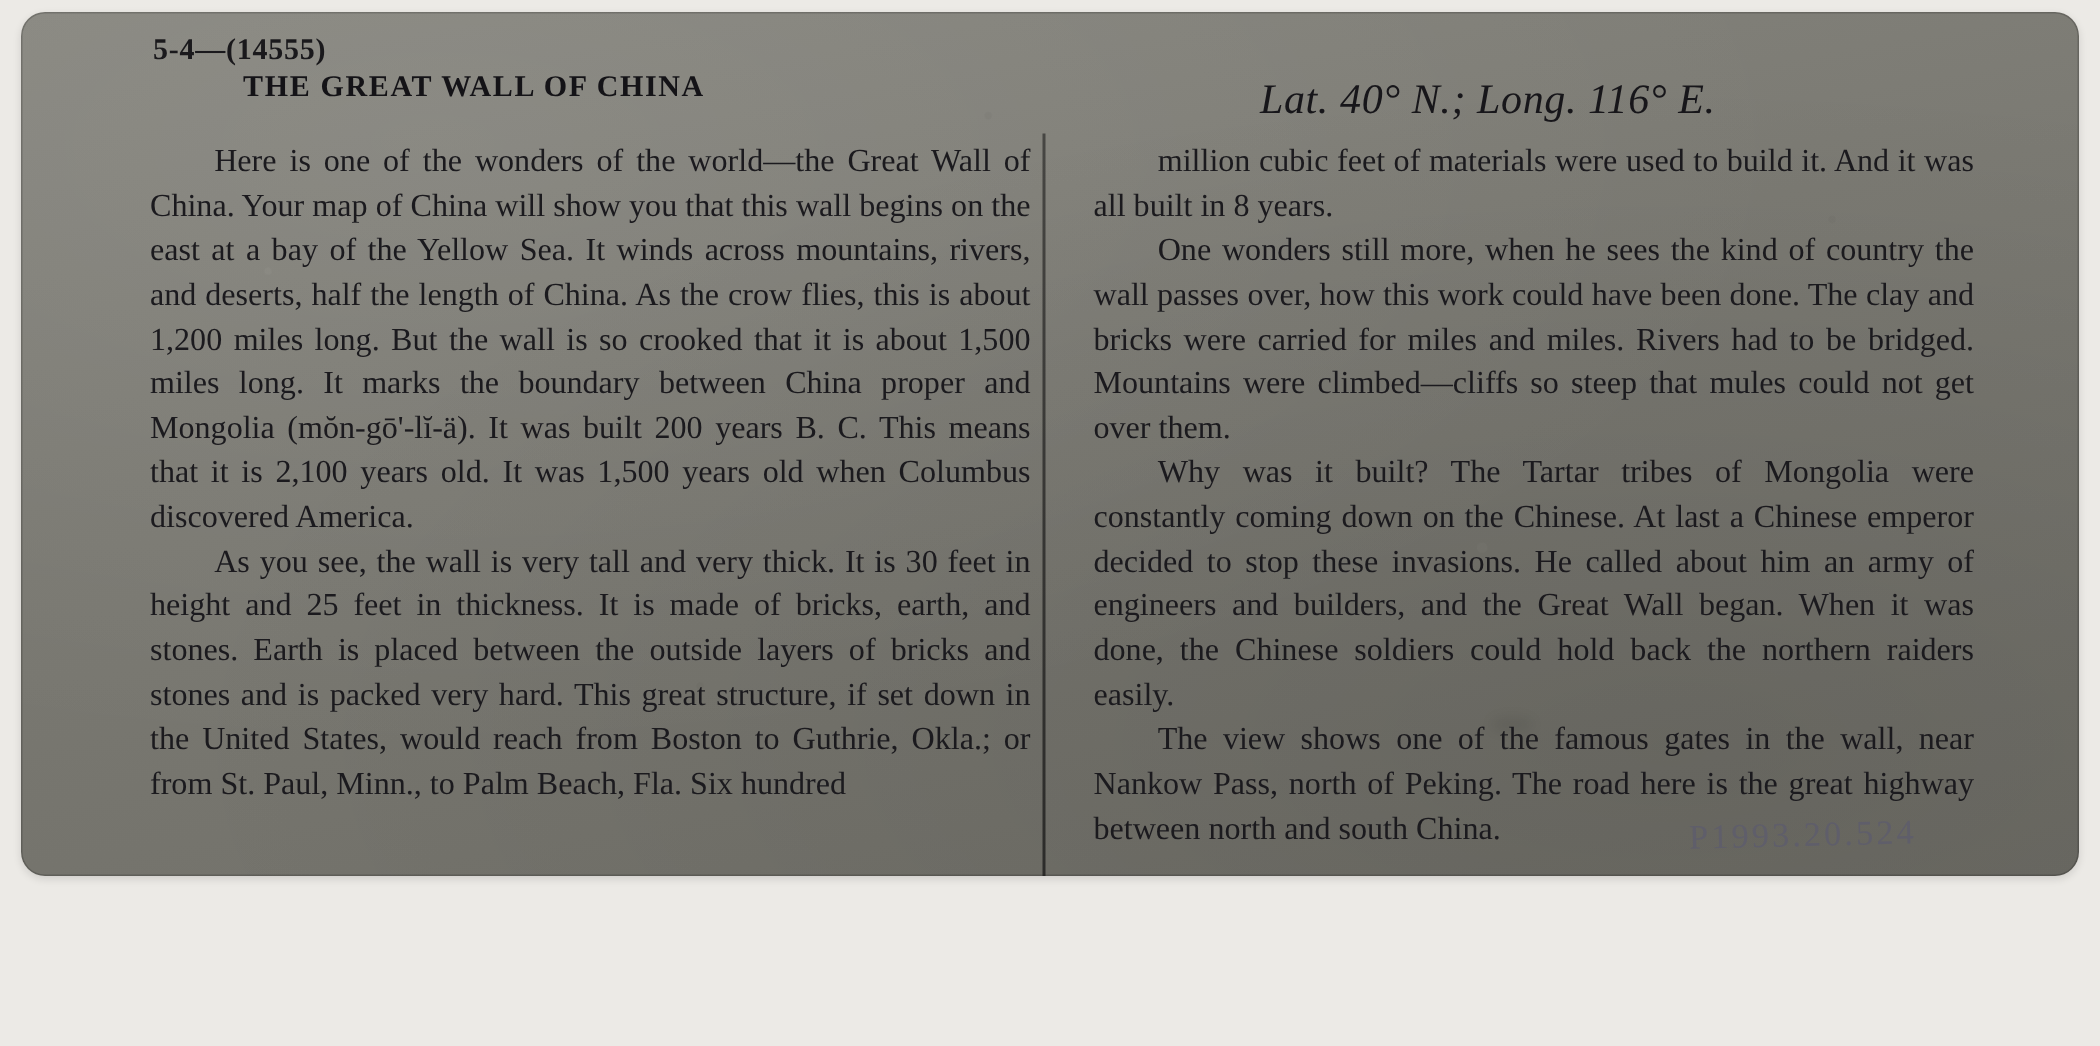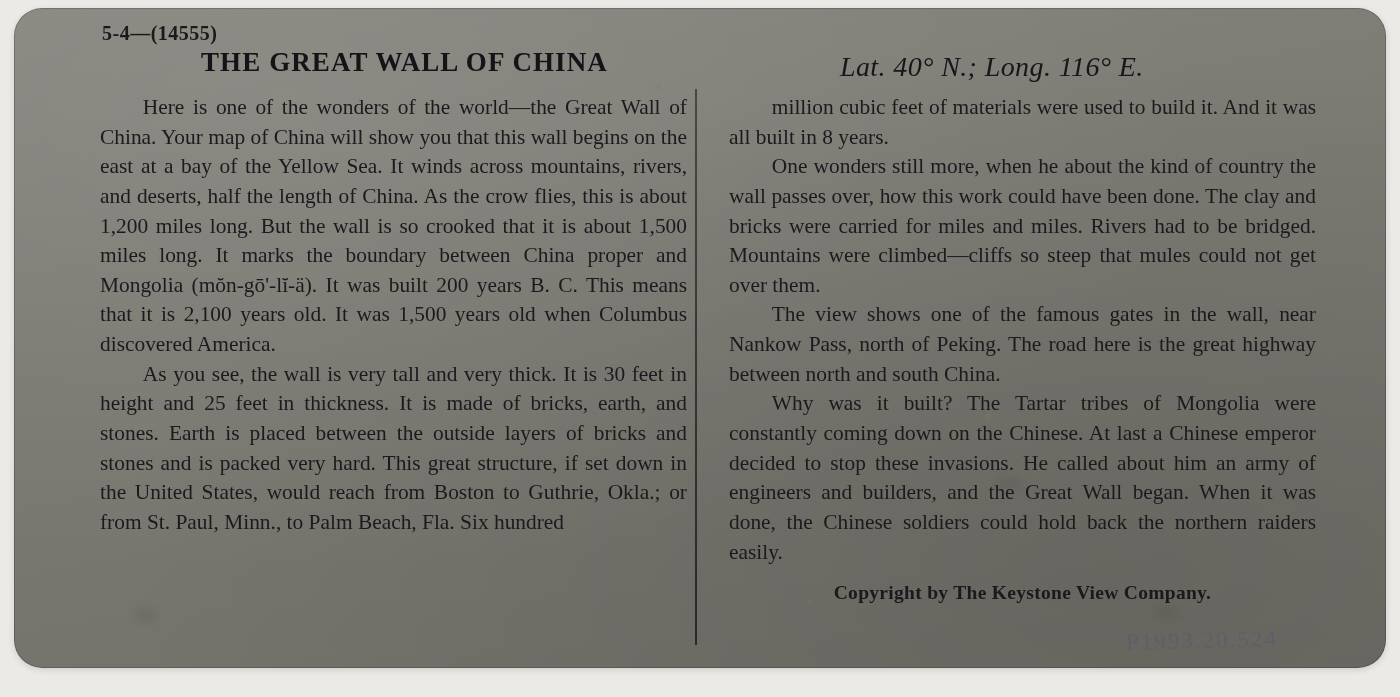--- a/index.html
+++ b/index.html
@@ -20,27 +20,27 @@
     inset: 0;
     background: #eceae6;
   }
 
   
   .card {
     position: absolute;
     left: 14px;
     top: 8px;
     width: 1372px;
-    height: 660px;
+    height: 576px;
     background: #7d7c76;
     background-image:
       radial-gradient(ellipse at 20% 15%, rgba(255,255,255,0.07), rgba(0,0,0,0) 60%),
       radial-gradient(ellipse at 80% 85%, rgba(0,0,0,0.10), rgba(0,0,0,0) 65%),
       linear-gradient(170deg, #86857e 0%, #7b7a73 40%, #6f6e67 100%);
-    border-radius: 28px;
+    border-radius: 16px;
     box-shadow: 0 0 0 1px rgba(0,0,0,0.18) inset, 0 2px 6px rgba(0,0,0,0.12);
     color: #17161a;
     overflow: hidden;
   }
 
   
   .grain {
     position: absolute;
     inset: 0;
     pointer-events: none;
@@ -74,27 +74,26 @@
 
   .title-row {
     position: relative;
     height: 36px;
     margin-bottom: 10px;
   }
   .doc-title {
     position: absolute;
     left: 62px;
     top: 0;
-    font-size: 27px;
+    font-size: 20px;
     font-weight: 700;
     letter-spacing: 1.1px;
     font-family: "Liberation Serif", serif;
     color: #141317;
     white-space: nowrap;
-    margin-left: 39px;
   }
   .coords {
     position: absolute;
     left: 740px;
     top: 4px;
     font-style: italic;
     font-size: 28px;
     letter-spacing: 0.4px;
     color: #17161a;
     white-space: nowrap;
@@ -186,23 +185,23 @@
       <div class="columns">
         <div class="rule"></div>
 
         <div class="col col-left">
           <p class="para">Here is one of the wonders of the world—the Great Wall of China.  Your map of China will show you that this wall begins on the east at a bay of the Yellow Sea.  It winds across mountains, rivers, and deserts, half the length of China.  As the crow flies, this is about 1,200 miles long.  But the wall is so crooked that it is about 1,500 miles long.  It marks the boundary between China proper and Mongolia (mŏn-gō'-lĭ-ä).  It was built 200 years B. C.  This means that it is 2,100 years old.  It was 1,500 years old when Columbus discovered America.</p>
           <p class="para">As you see, the wall is very tall and very thick.  It is 30 feet in height and 25 feet in thickness.  It is made of bricks, earth, and stones.  Earth is placed between the outside layers of bricks and stones and is packed very hard.  This great structure, if set down in the United States, would reach from Boston to Guthrie, Okla.; or from St. Paul, Minn., to Palm Beach, Fla.  Six hundred</p>
         </div>
 
         <div class="col col-right">
           <p class="para">million cubic feet of materials were used to build it.  And it was all built in 8 years.</p>
-          <p class="para">One wonders still more, when he about the kind of country the wall passes over, how this work could have been done.  The clay and bricks were carried for miles and miles.  Rivers had to be bridged.  Mountains were climbed—cliffs so steep that mules could not get over them.</p>
+          <p class="para">One wonders still more, when he sees the kind of country the wall passes over, how this work could have been done.  The clay and bricks were carried for miles and miles.  Rivers had to be bridged.  Mountains were climbed—cliffs so steep that mules could not get over them.</p>
+          <p class="para">Why was it built?  The Tartar tribes of Mongolia were constantly coming down on the Chinese.  At last a Chinese emperor decided to stop these invasions.  He called about him an army of engineers and builders, and the Great Wall began.  When it was done, the Chinese soldiers could hold back the northern raiders easily.</p>
           <p class="para">The view shows one of the famous gates in the wall, near Nankow Pass, north of Peking.  The road here is the great highway between north and south China.</p>
-          <p class="para">Why was it built?  The Tartar tribes of Mongolia were constantly coming down on the Chinese.  At last a Chinese emperor decided to stop these invasions.  He called about him an army of engineers and builders, and the Great Wall began.  When it was done, the Chinese soldiers could hold back the northern raiders easily.</p>
           <div class="copyright">Copyright by The Keystone View Company.</div>
         </div>
       </div>
     </div>
 
     <div class="accession">P1993.20.524</div>
   </div>
 </div>
 
 </body></html>

